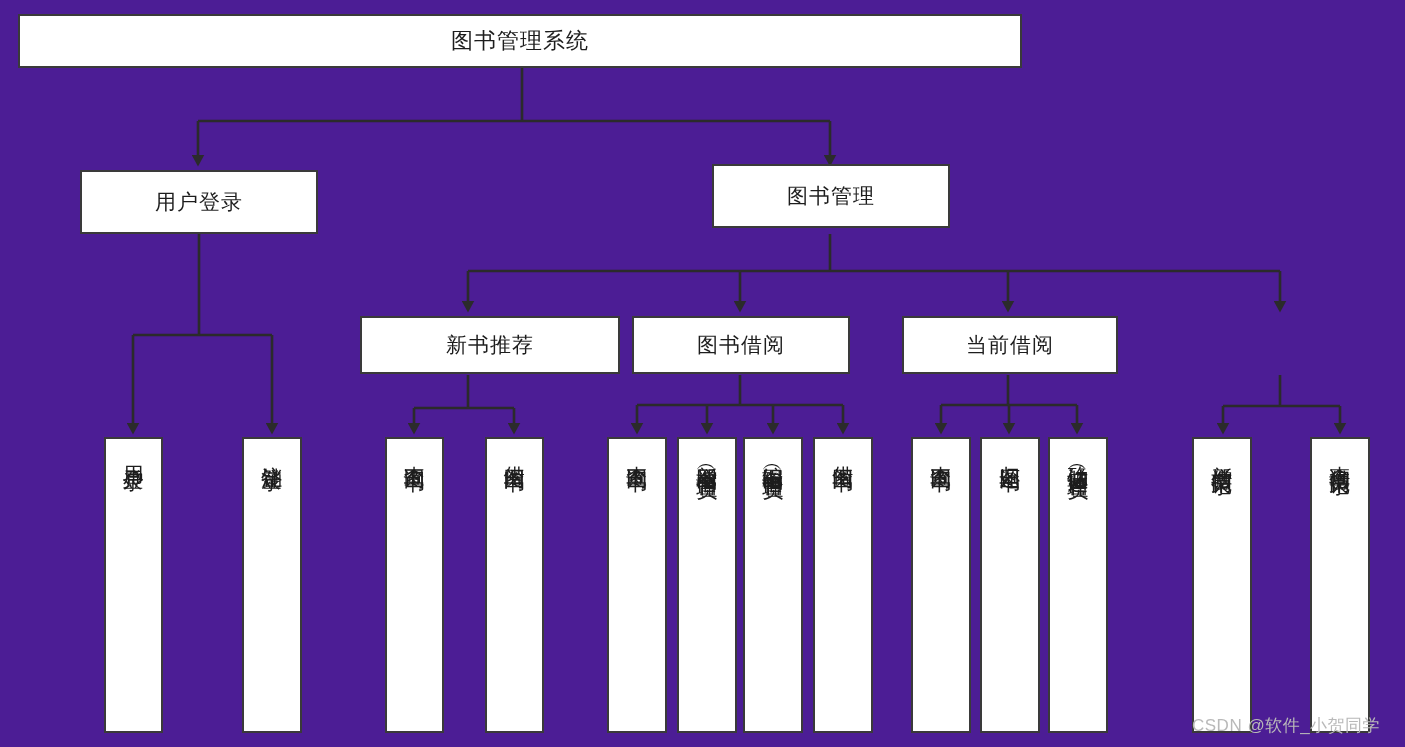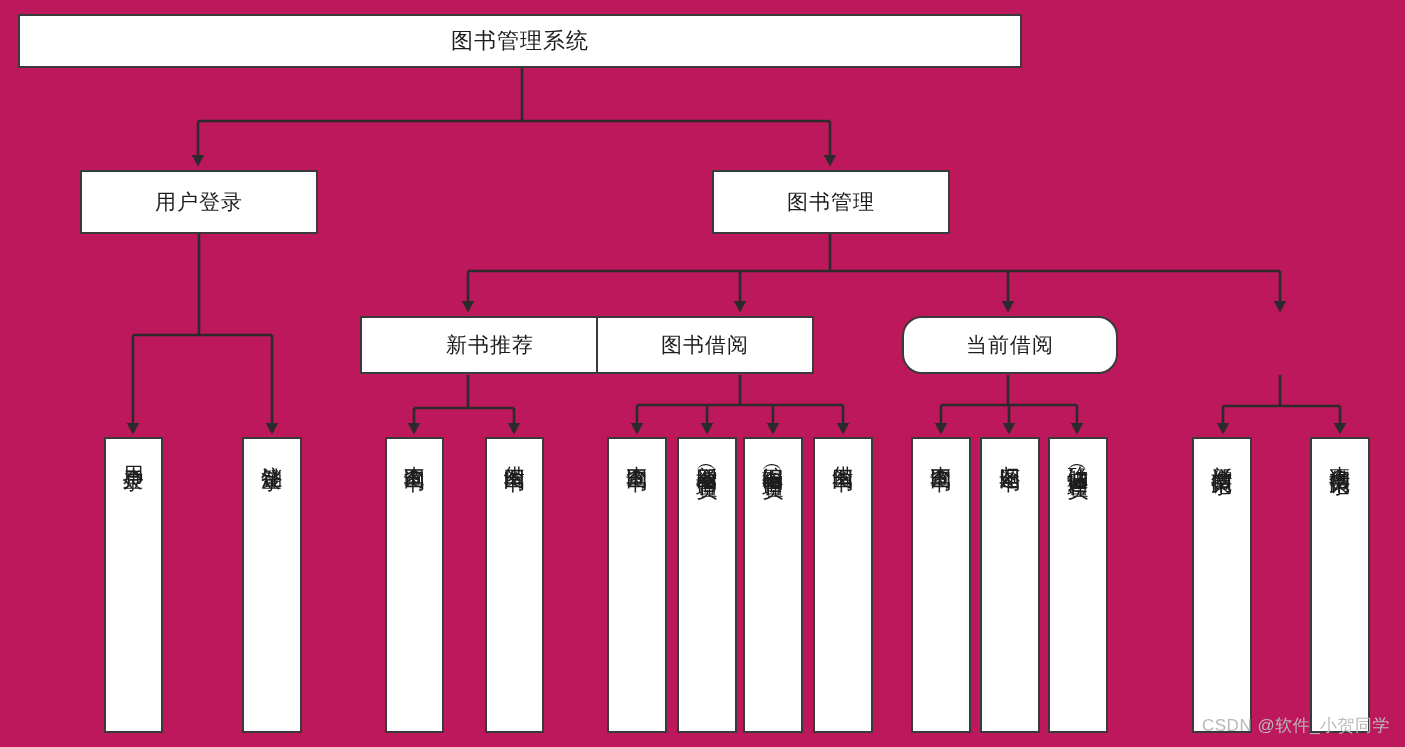--- a/index.html
+++ b/index.html
@@ -8,21 +8,21 @@
     padding: 0;
     background: #ffffff;
   }
   body {
     font-family: "Liberation Sans", "DejaVu Sans", sans-serif;
   }
   #diagram-canvas {
     position: relative;
     width: 1405px;
     height: 747px;
-    background: #be185d;
+    background: #4c1d95;
     overflow: hidden;
   }
   #edge-layer {
     position: absolute;
     left: 0;
     top: 0;
     width: 1405px;
     height: 747px;
     pointer-events: none;
   }
@@ -55,21 +55,20 @@
   }
   .node.root {
     font-size: 22px;
   }
   .watermark {
     position: absolute;
     font-size: 17px;
     color: #b9b9b9;
     white-space: nowrap;
     letter-spacing: 0.5px;
-    padding-left: 10px;
   }
 </style>
 </head>
 <body>
 
 <div id="diagram-canvas">
 
   <svg id="edge-layer" viewBox="0 0 1405 747">
     <defs>
       <marker id="arrow" markerWidth="12" markerHeight="13" refX="1.5" refY="6.5" orient="auto" markerUnits="userSpaceOnUse">
@@ -120,31 +119,31 @@
     </g>
   </svg>
 
   <div class="node horiz root" style="left:18px; top:14px; width:1004px; height:54px;">
     <span>图书管理系统</span>
   </div>
 
   <div class="node horiz" style="left:80px; top:170px; width:238px; height:64px;">
     <span>用户登录</span>
   </div>
-  <div class="node horiz" style="left:712px; top:170px; width:238px; height:64px;">
+  <div class="node horiz" style="left:712px; top:164px; width:238px; height:64px;">
     <span>图书管理</span>
   </div>
 
   <div class="node horiz" style="left:360px; top:316px; width:260px; height:58px;">
     <span>新书推荐</span>
   </div>
-  <div class="node horiz" style="left:596px; top:316px; width:218px; height:58px;justify-content:center;">
+  <div class="node horiz" style="left:632px; top:316px; width:218px; height:58px;justify-content:center;">
     <span>图书借阅</span>
   </div>
-  <div class="node horiz" style="left:902px; top:316px; width:216px; height:58px;border-radius:20px;">
+  <div class="node horiz" style="left:902px; top:316px; width:216px; height:58px;">
     <span>当前借阅</span>
   </div>
 
   <div class="node vert" style="left:104px; top:437px; width:59px; height:296px;">
     <span class="vlabel">用户登录</span>
   </div>
   <div class="node vert" style="left:242px; top:437px; width:60px; height:296px;">
     <span class="vlabel">注销登录</span>
   </div>
 

